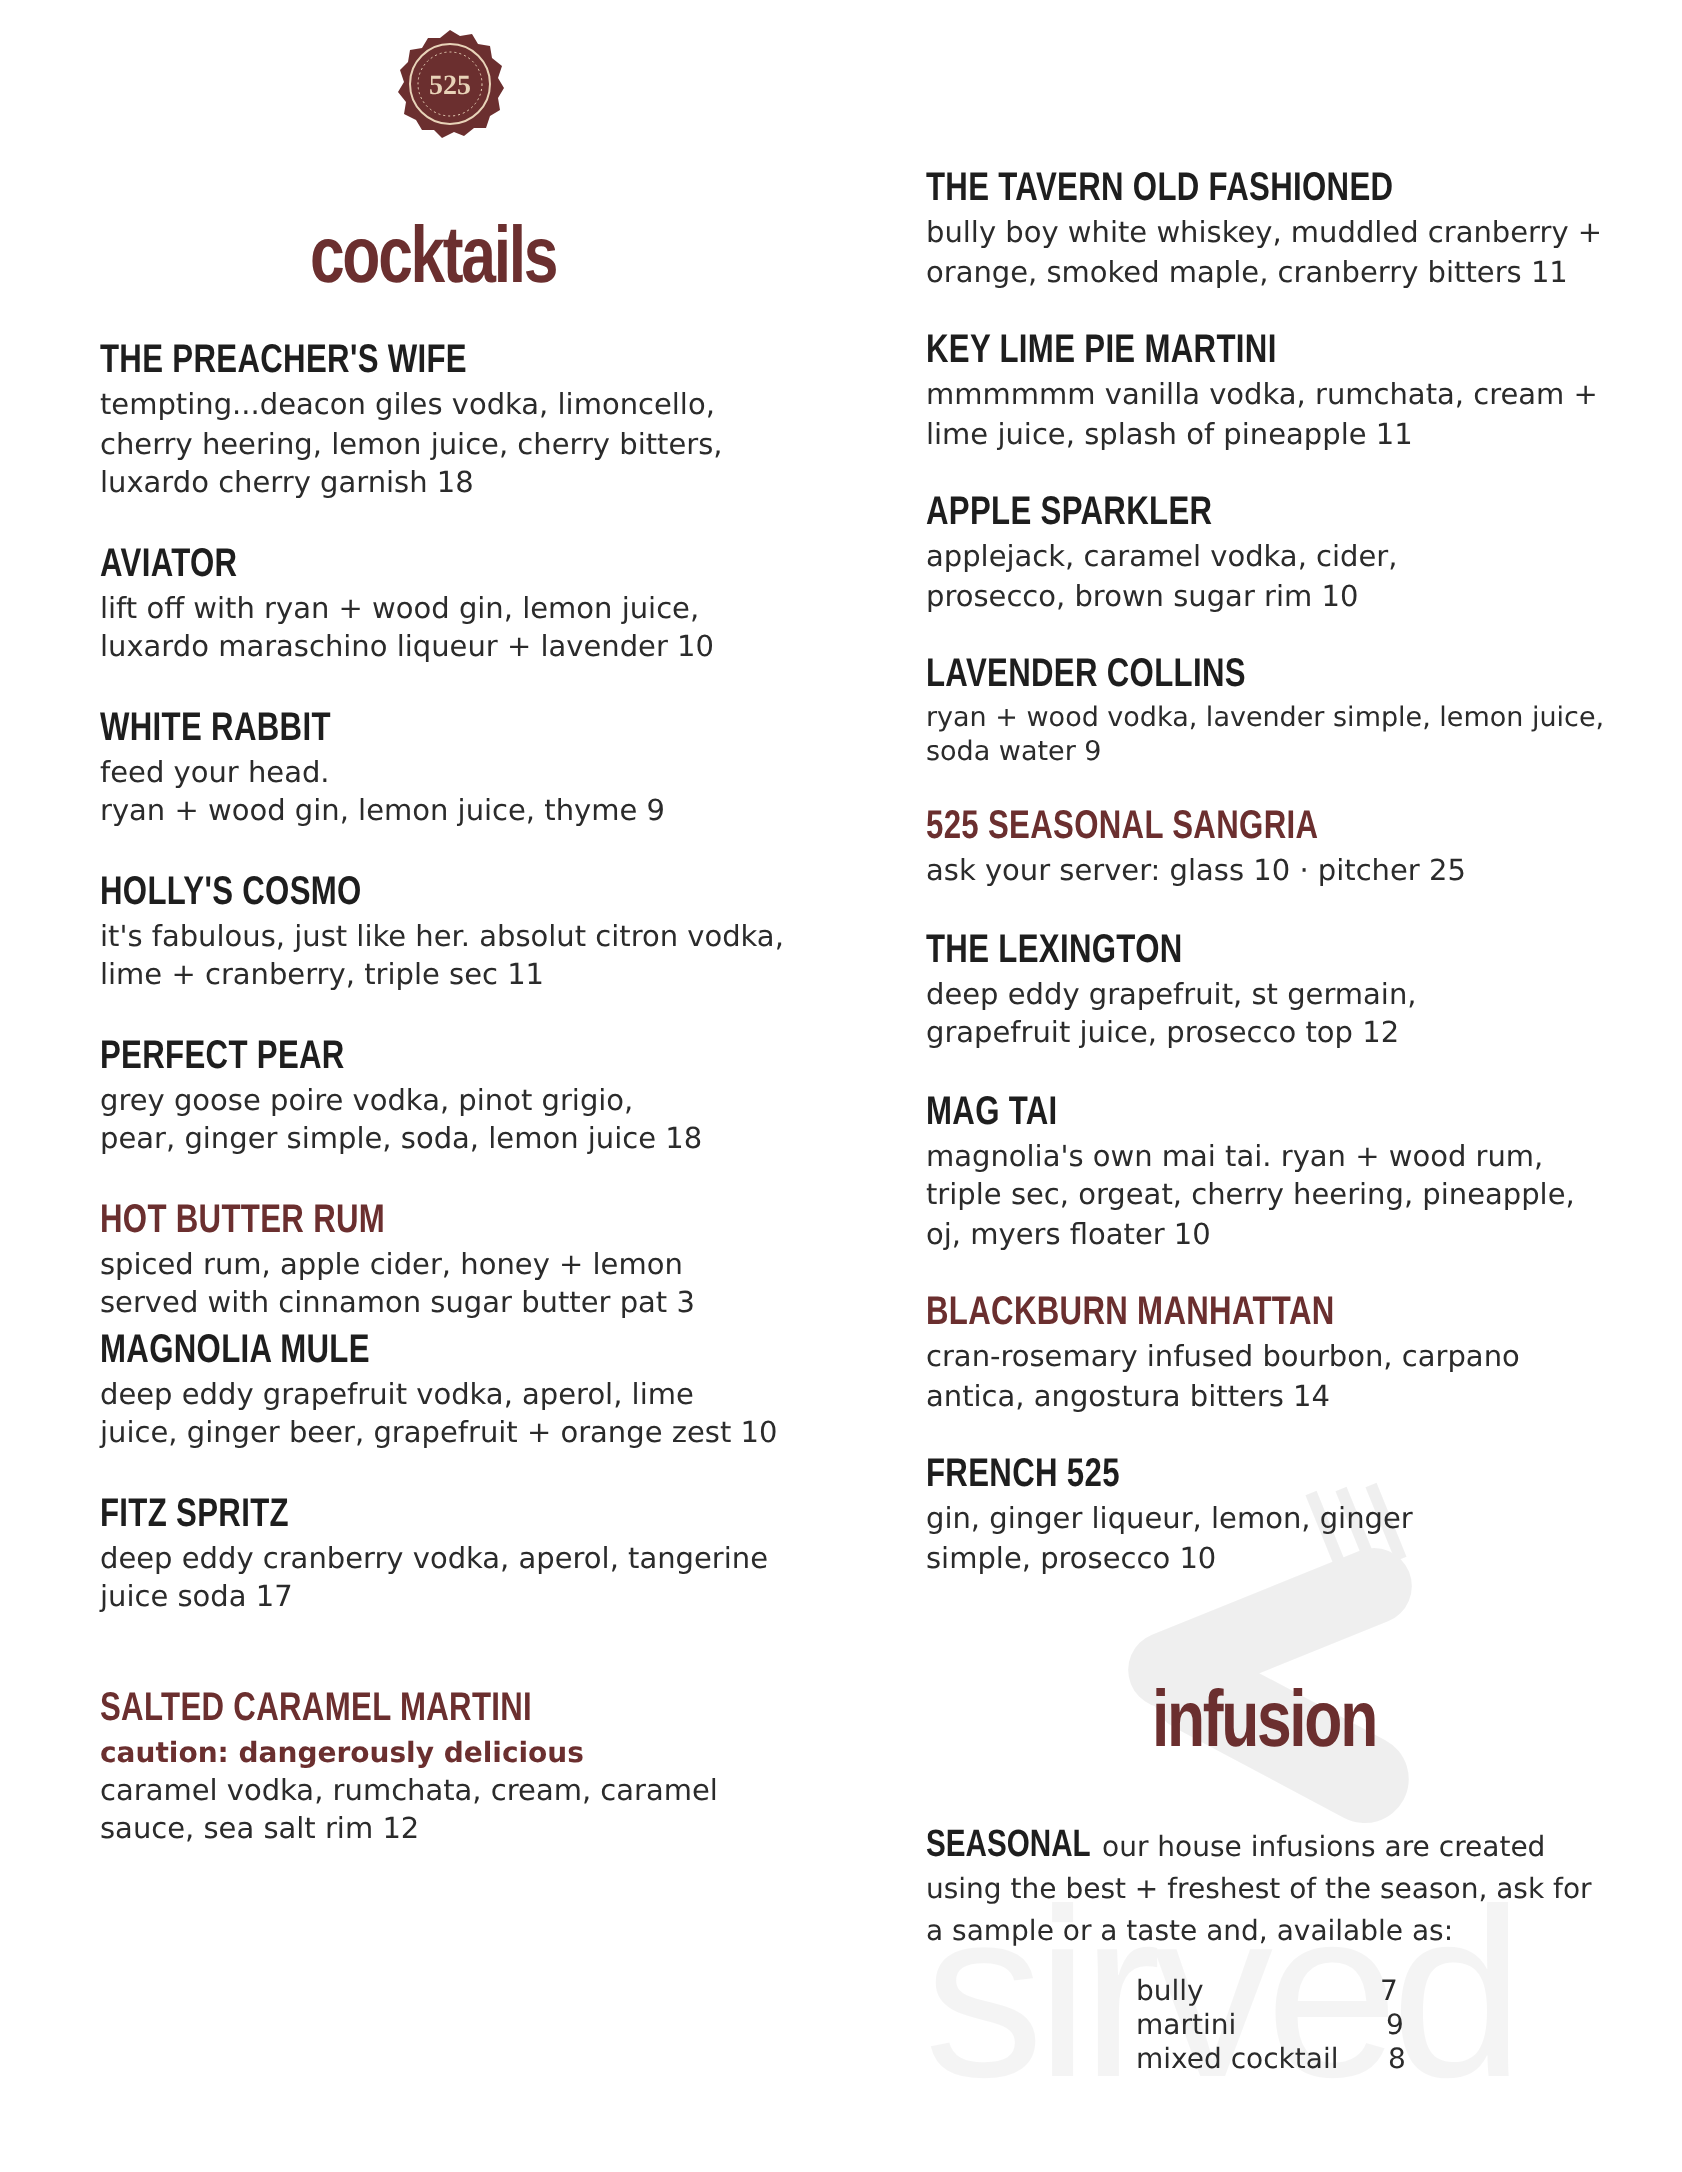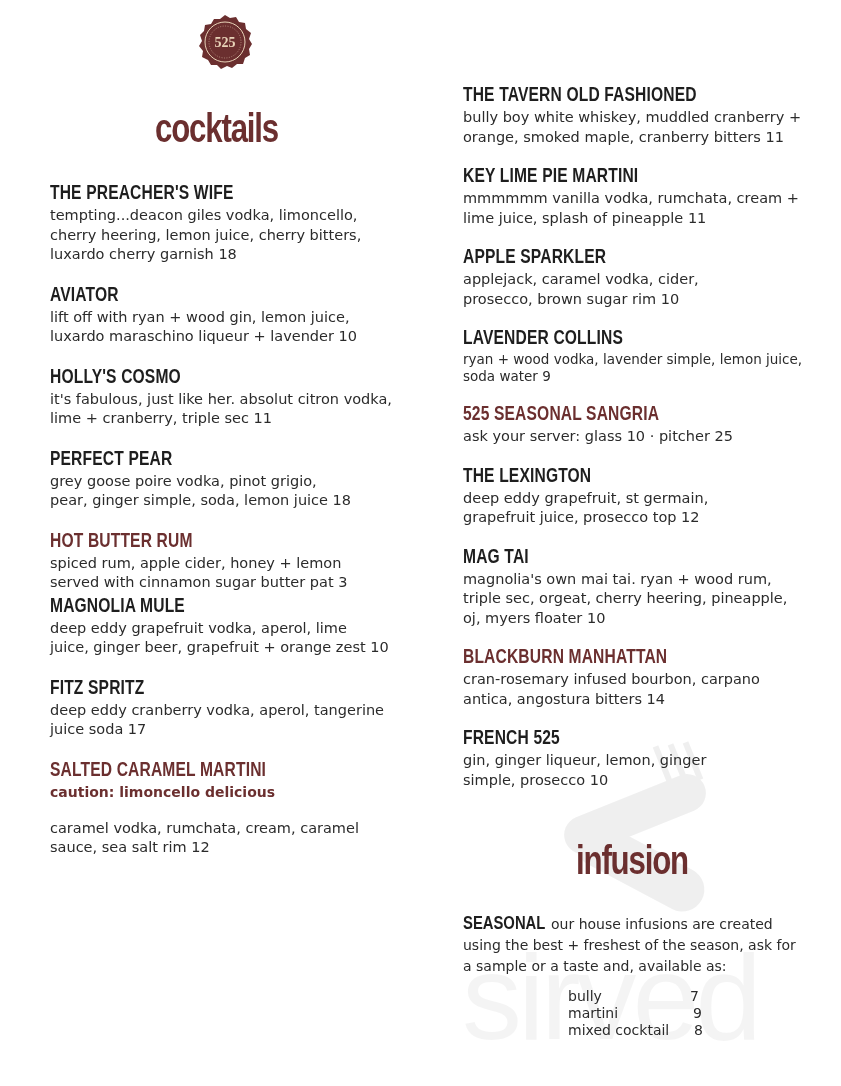--- a/index.html
+++ b/index.html
@@ -13,21 +13,21 @@
     }
     .section-title {
       position: absolute; font-family: "Liberation Sans", sans-serif;
       font-weight: bold; color: #6b2f2f; letter-spacing: -1.5px;
       transform: scaleX(0.78); transform-origin: left center;
     }
     .title-cocktails { left: 155px; top: 106px; font-size: 40px; }
     .title-infusion { left: 576px; top: 838px; font-size: 40px; }
 
     .col { position: absolute; width: 380px; }
-    .col-left { left: 50px; top: 180px; }
+    .col-left { left: 50px; top: 168px; }
     .col-right { left: 463px; top: 82px; }
 
     .item { margin: 0; }
     .item-name {
       font-family: "Liberation Sans", sans-serif; font-weight: bold;
       font-size: 20px; color: #1e1e1e; letter-spacing: 0.2px;
       transform: scaleX(0.78); transform-origin: left center;
       white-space: nowrap; line-height: 24px; height: 24px;
     }
     .item-name.accent { color: #6b2f2f; }
@@ -94,48 +94,53 @@
     <div class="item-desc">tempting...deacon giles vodka, limoncello,
 cherry heering, lemon juice, cherry bitters,
 luxardo cherry garnish 18</div>
   </div>
   <div class="item" style="margin-bottom:17px">
     <div class="item-name">AVIATOR</div>
     <div class="item-desc">lift off with ryan + wood gin, lemon juice,
 luxardo maraschino liqueur + lavender 10</div>
   </div>
   <div class="item" style="margin-bottom:17px">
+    <div class="item-name">WHITE RABBIT</div>
+    <div class="item-desc">feed your head.
+ryan + wood gin, lemon juice, thyme 9</div>
+  </div>
+  <div class="item" style="margin-bottom:17px">
     <div class="item-name">HOLLY'S COSMO</div>
     <div class="item-desc">it's fabulous, just like her. absolut citron vodka,
 lime + cranberry, triple sec  11</div>
   </div>
   <div class="item" style="margin-bottom:17px">
     <div class="item-name">PERFECT PEAR</div>
     <div class="item-desc">grey goose poire vodka, pinot grigio,
 pear, ginger simple, soda, lemon juice  18</div>
   </div>
   <div class="item" style="">
     <div class="item-name accent">HOT BUTTER RUM</div>
     <div class="item-desc">spiced rum, apple cider, honey + lemon
 served with cinnamon sugar butter pat  3</div>
   </div>
   <div class="item" style="margin-bottom:17px">
     <div class="item-name">MAGNOLIA MULE</div>
     <div class="item-desc">deep eddy grapefruit vodka, aperol, lime
 juice, ginger beer, grapefruit + orange zest  10</div>
   </div>
-  <div class="item" style="margin-bottom:17px">
+  <div class="item" style="margin-bottom:32px">
     <div class="item-name">FITZ SPRITZ</div>
     <div class="item-desc">deep eddy cranberry vodka, aperol, tangerine
 juice soda 17</div>
   </div>
   <div class="item">
     <div class="item-name accent">SALTED CARAMEL MARTINI</div>
-    <div class="item-caution">caution:  limoncello delicious</div>
-    <div class="item-desc" style="margin-top:17px">caramel vodka, rumchata, cream, caramel
+    <div class="item-caution">caution:  dangerously delicious</div>
+    <div class="item-desc" style="margin-top:0">caramel vodka, rumchata, cream, caramel
 sauce, sea salt rim 12</div>
   </div>
 </div>
 
 <div class="col col-right">
   <div class="item" style="margin-bottom:16px">
     <div class="item-name">THE TAVERN OLD FASHIONED</div>
     <div class="item-desc">bully boy white whiskey, muddled cranberry +
 orange, smoked maple, cranberry bitters  11</div>
   </div>

